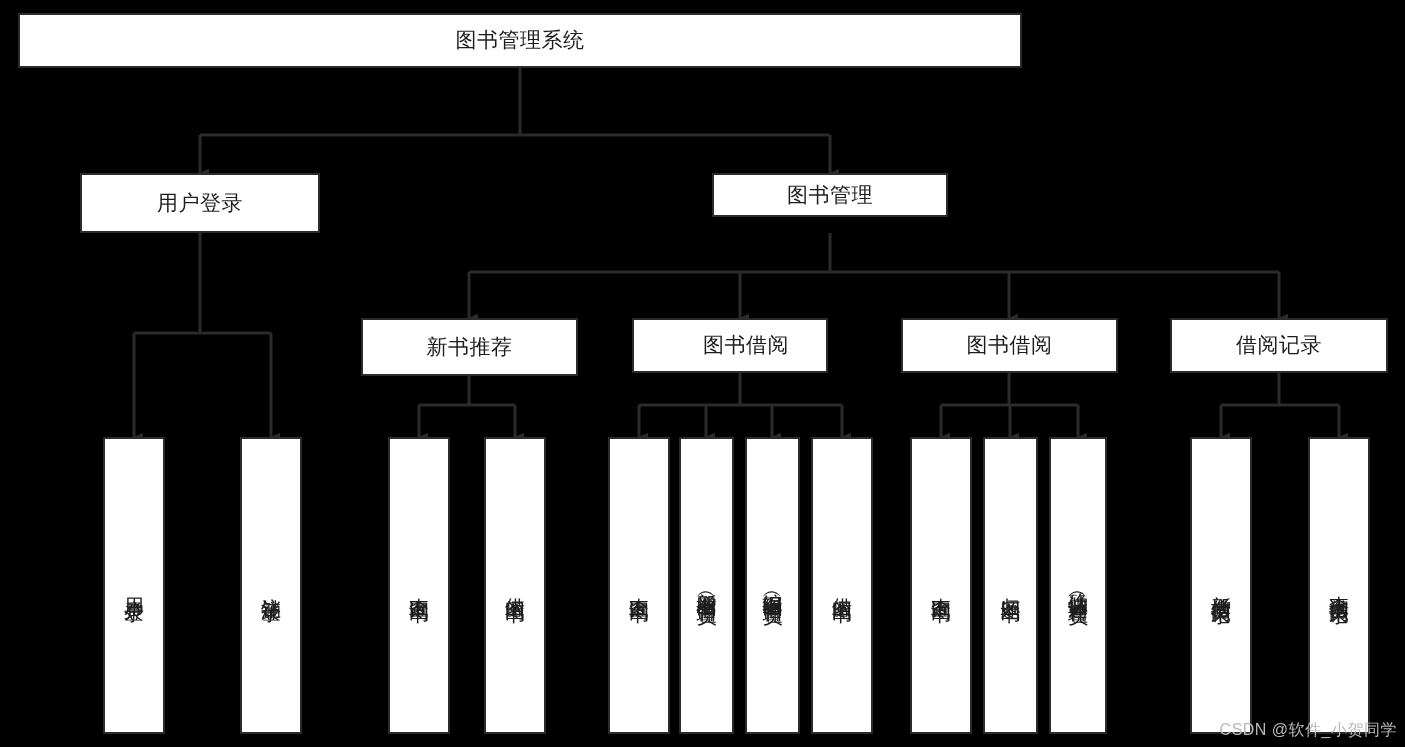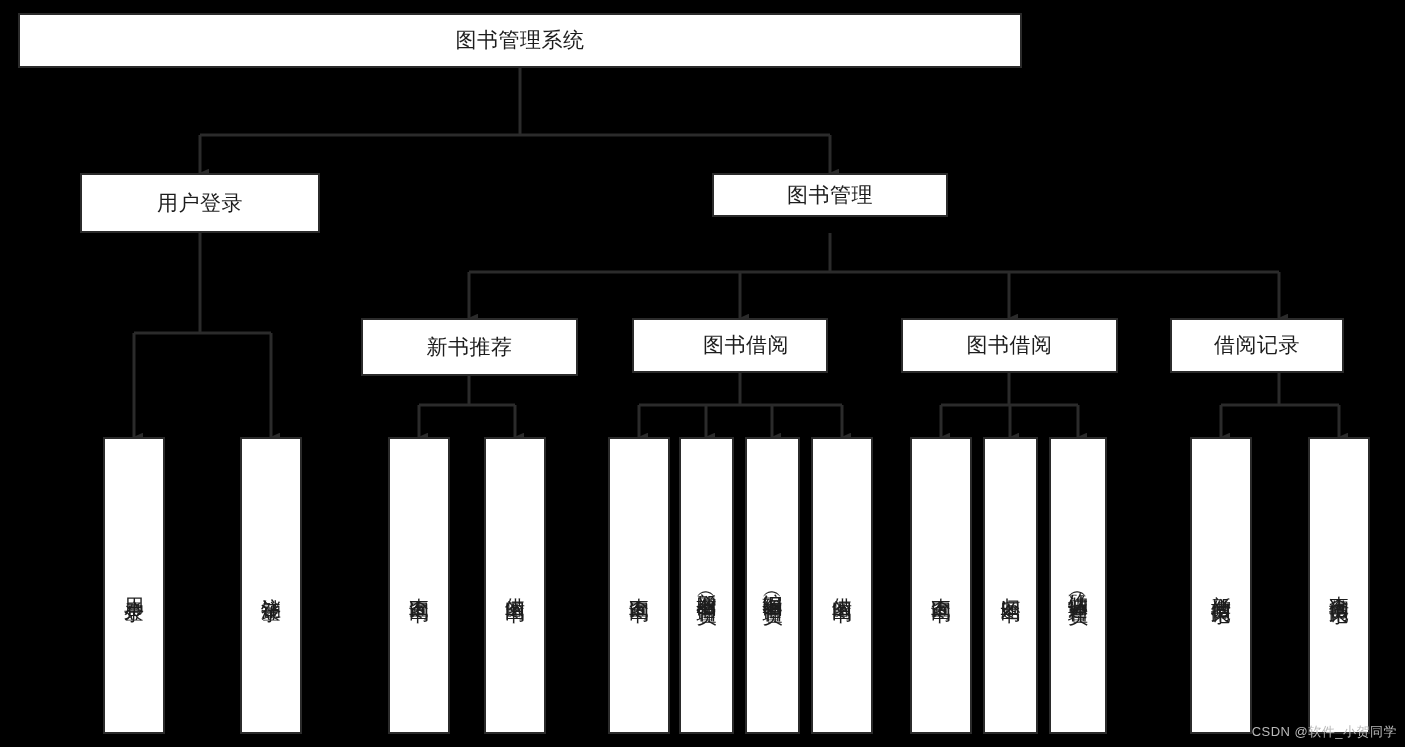--- a/index.html
+++ b/index.html
@@ -52,21 +52,21 @@
     font-size: 20px;
     letter-spacing: 2px;
     line-height: 1.05;
     white-space: normal;
     text-align: center;
   }
   #watermark {
     position: absolute;
     right: 8px;
     bottom: 6px;
-    font-size: 13px;
+    font-size: 16px;
     color: #b9b9b9;
     letter-spacing: 0.5px;
     white-space: nowrap;
     pointer-events: none;
   }
 </style>
 </head>
 <body>
 
 <div id="diagram-root">
@@ -129,21 +129,21 @@
   <div id="level3-container">
       <div class="node branch" style="left: 361px; top: 318px; width: 217px; height: 58px;">
         <span class="node-label">新书推荐</span>
       </div>
       <div class="node branch" style="left: 632px; top: 318px; width: 196px; height: 55px; padding-left: 32px;">
         <span class="node-label">图书借阅</span>
       </div>
       <div class="node branch" style="left: 901px; top: 318px; width: 217px; height: 55px;">
         <span class="node-label">图书借阅</span>
       </div>
-      <div class="node branch" style="left: 1170px; top: 318px; width: 174px; height: 55px;">
+      <div class="node branch" style="left: 1170px; top: 318px; width: 218px; height: 55px;">
         <span class="node-label">借阅记录</span>
       </div>
     </div>
   <div id="leaves-container">
       <div class="node leaf" style="left: 103px; top: 437px; width: 62px; height: 297px;">
         <span class="node-label">用户登录</span>
       </div>
       <div class="node leaf" style="left: 240px; top: 437px; width: 62px; height: 297px;">
         <span class="node-label">注销登录</span>
       </div>

